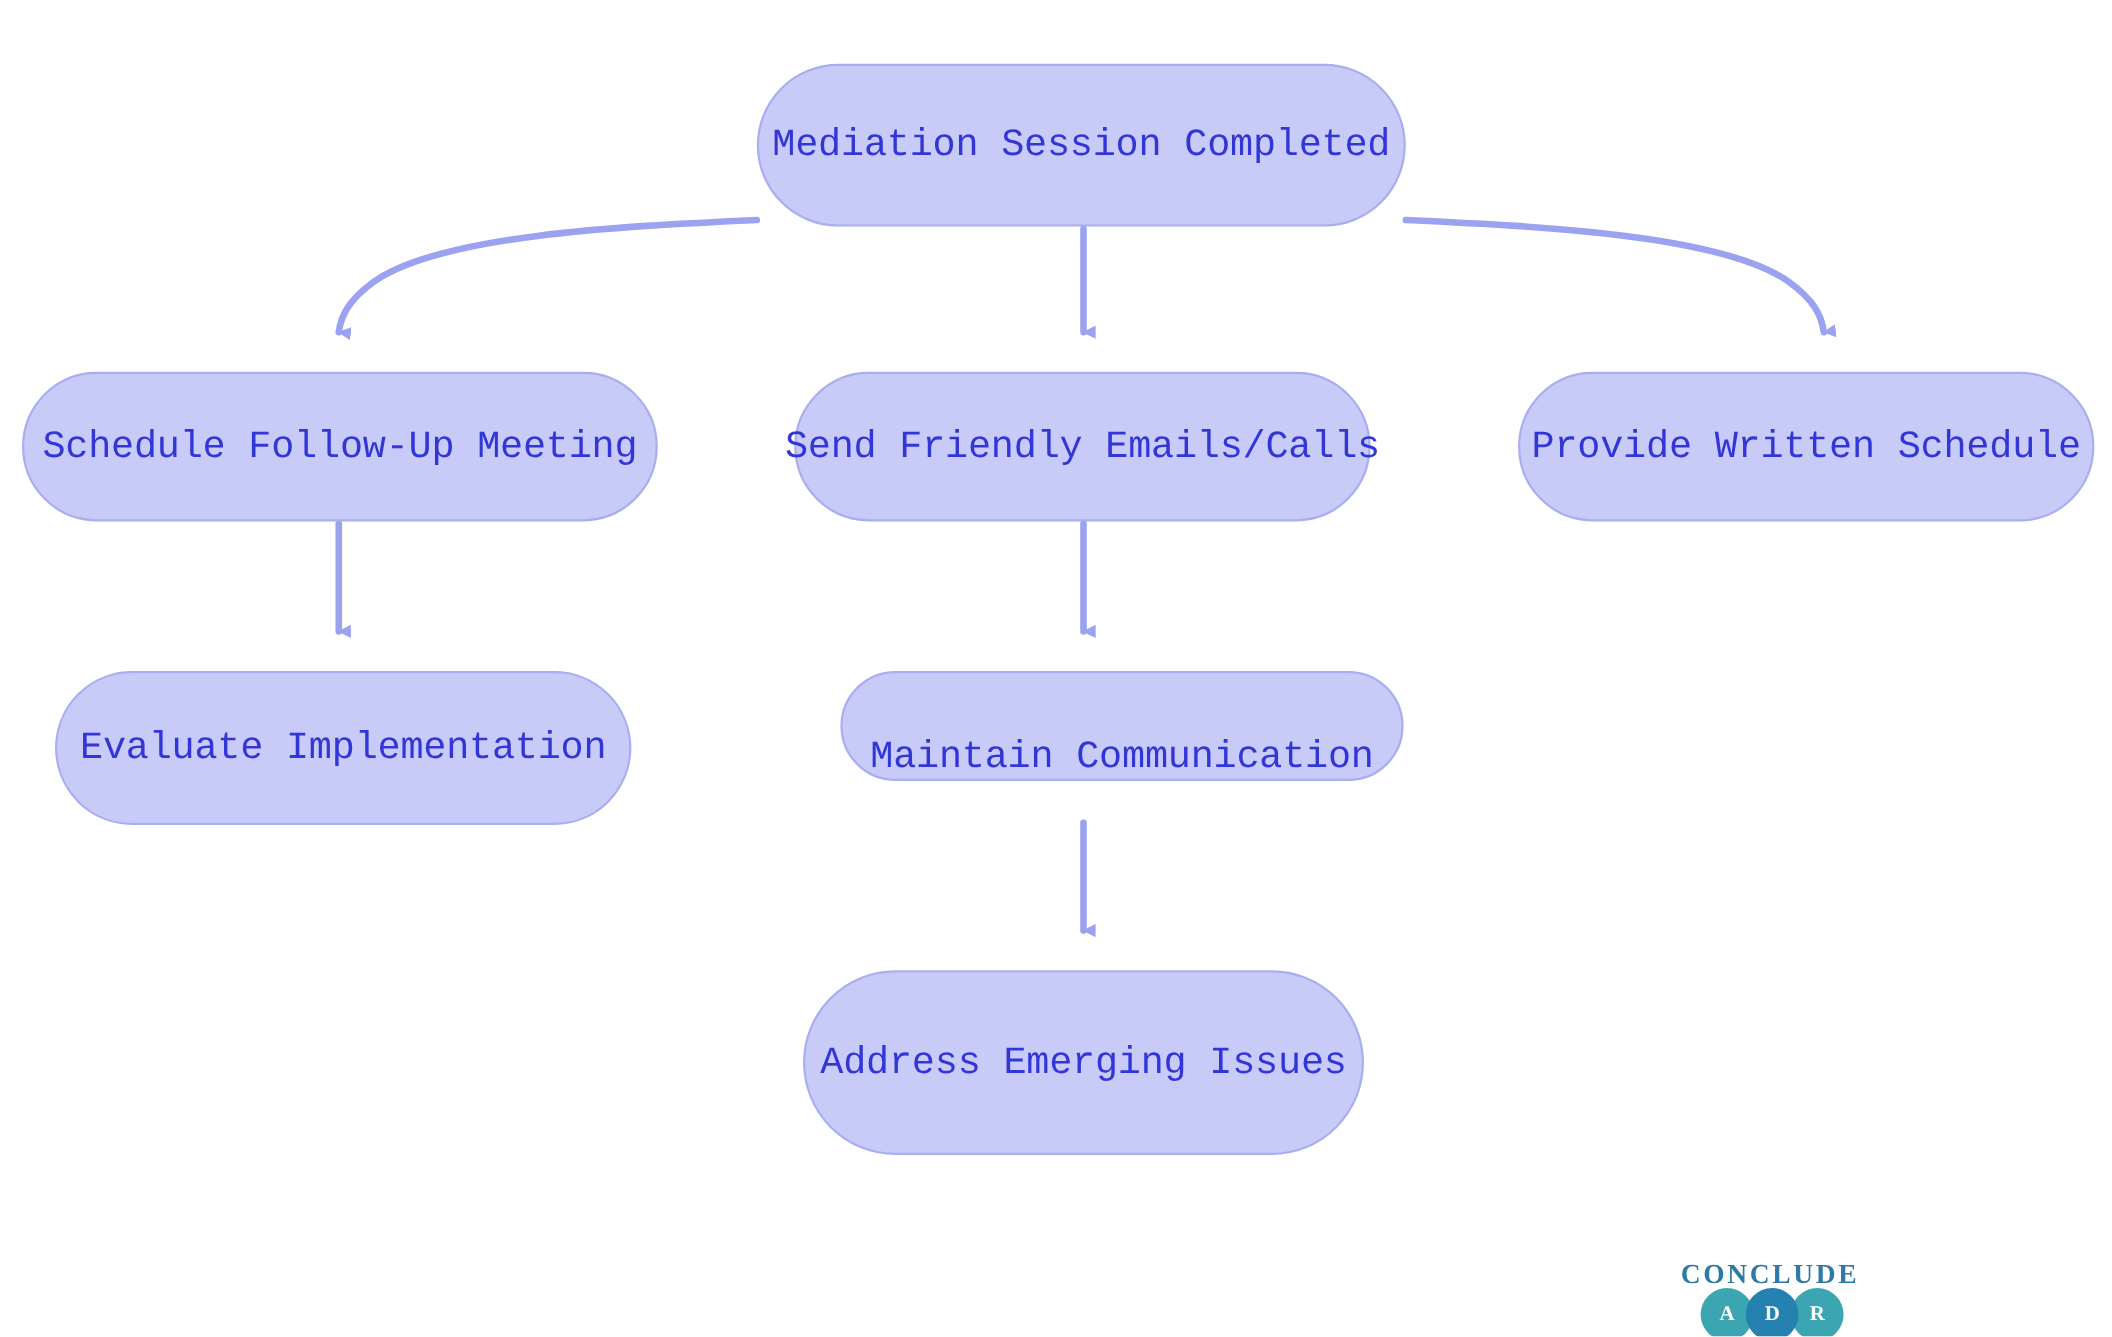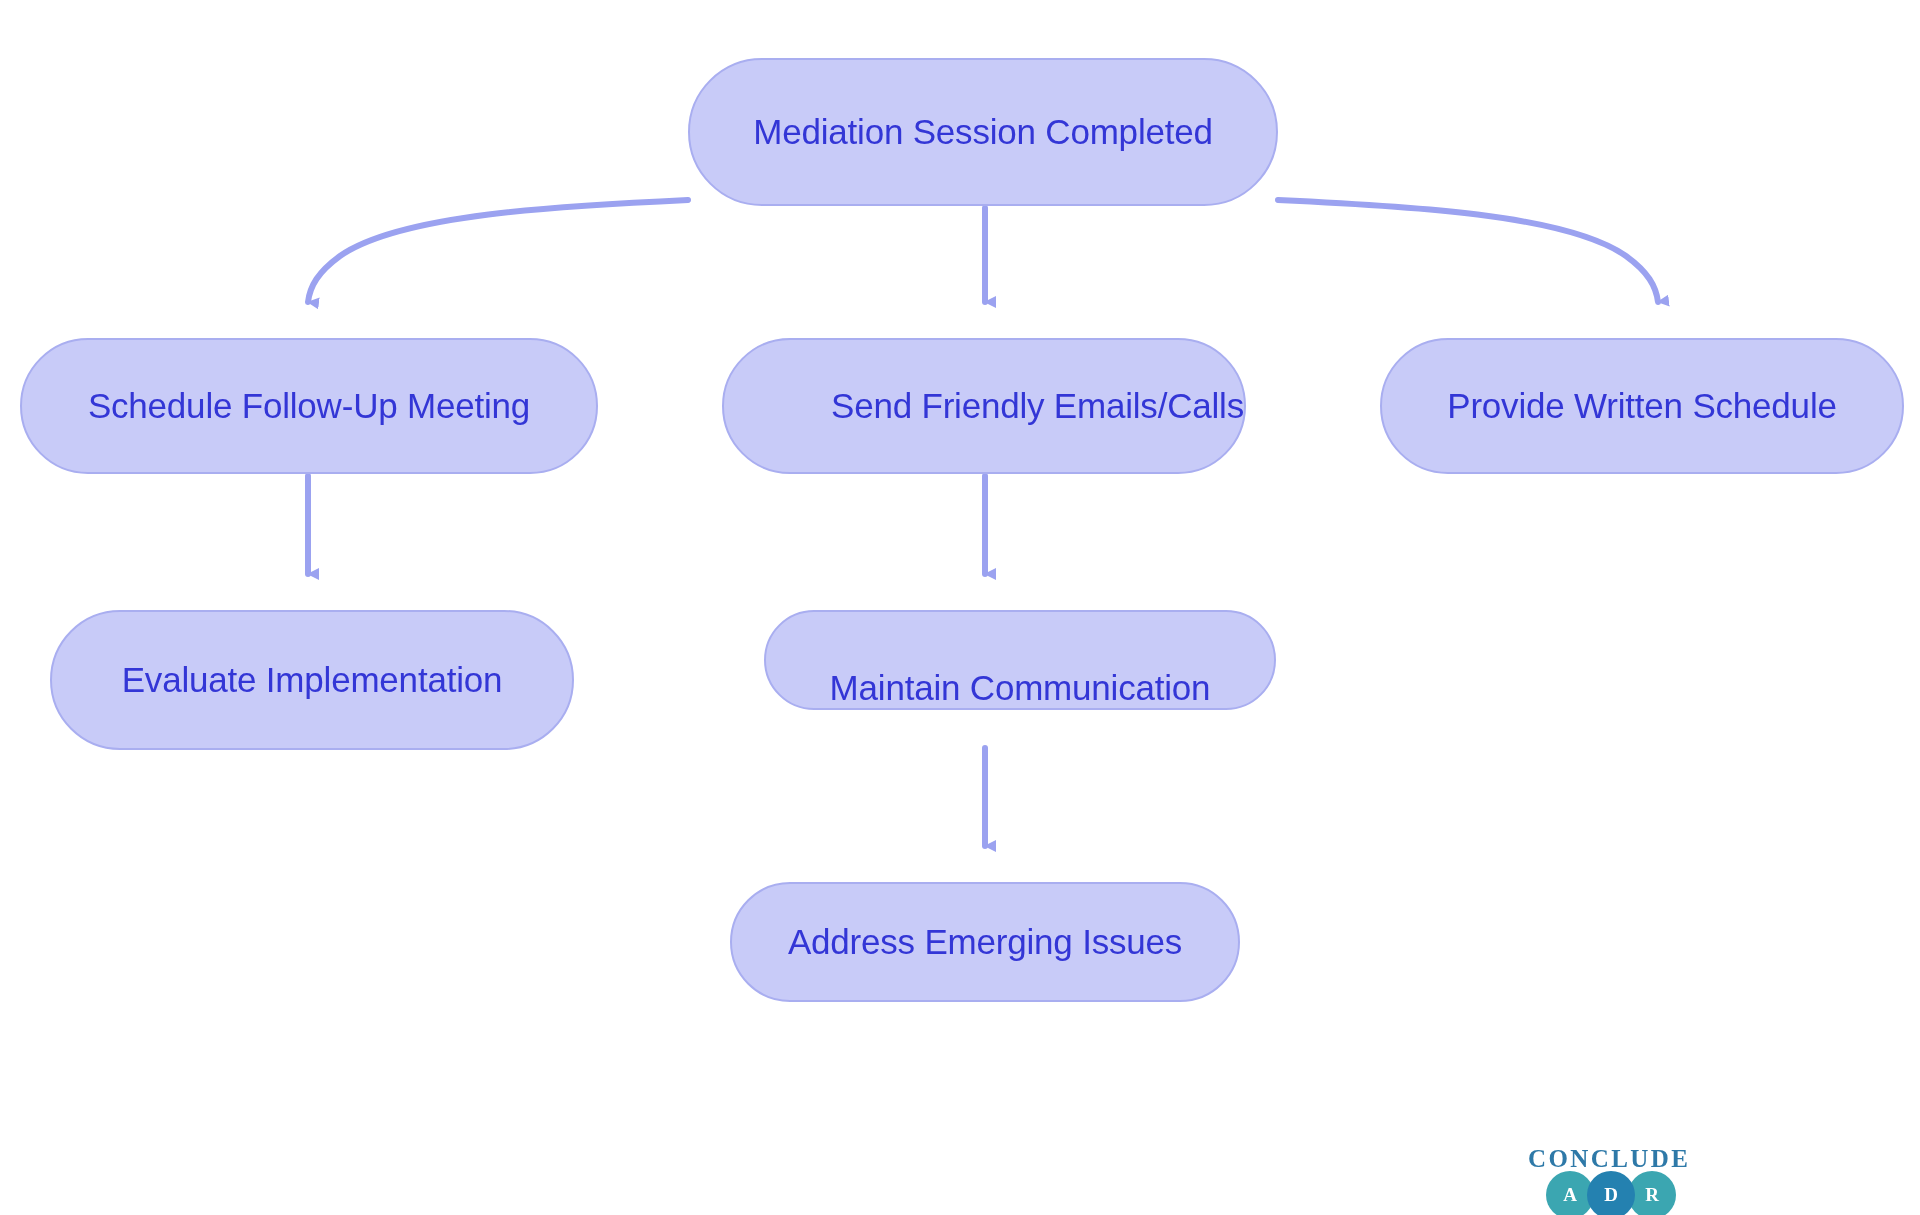--- a/index.html
+++ b/index.html
@@ -28,37 +28,37 @@
   .node {
     position: absolute;
     box-sizing: border-box;
     background: #c8cbf8;
     border: 2px solid #a9aef0;
     border-radius: 999px;
     display: flex;
     align-items: center;
     justify-content: center;
     color: #3336d6;
-    font-family: Liberation Sans, sans-serif;
+    font-family: Liberation Mono, monospace;
     font-weight: 400;
     letter-spacing: -0.2px;
     white-space: nowrap;
   }
   .node-label {
     display: block;
   }
 
   
   #node-root        { left: 688px;  top: 58px;   width: 590px; height: 148px; font-size: 35px; }
   #node-schedule    { left: 20px;   top: 338px;  width: 578px; height: 136px; font-size: 35px; text-align: right; }
-  #node-send        { left: 722px;  top: 338px;  width: 524px; height: 136px; font-size: 35px; justify-content: flex-end; }
+  #node-send        { left: 722px;  top: 338px;  width: 524px; height: 136px; font-size: 35px; }
   #node-provide     { left: 1380px; top: 338px;  width: 524px; height: 136px; font-size: 35px; }
   #node-evaluate    { left: 50px;   top: 610px;  width: 524px; height: 140px; font-size: 35px; }
   #node-maintain    { left: 764px;  top: 610px;  width: 512px; height: 100px; font-size: 35px; align-items: flex-end; }
-  #node-address     { left: 730px;  top: 882px;  width: 510px; height: 120px; font-size: 35px; }
+  #node-address     { left: 730px;  top: 882px;  width: 510px; height: 168px; font-size: 35px; }
 
   
   #logo {
     position: absolute;
     left: 1528px;
     top: 1146px;
     display: flex;
     align-items: center;
     height: 48px;
     flex-direction: column;

